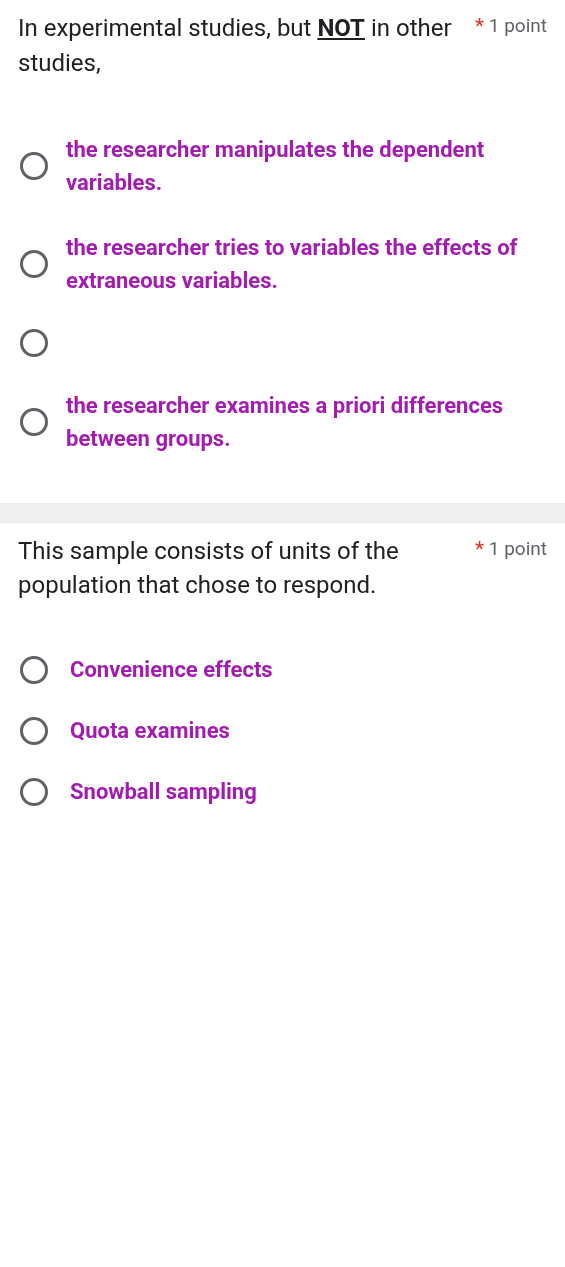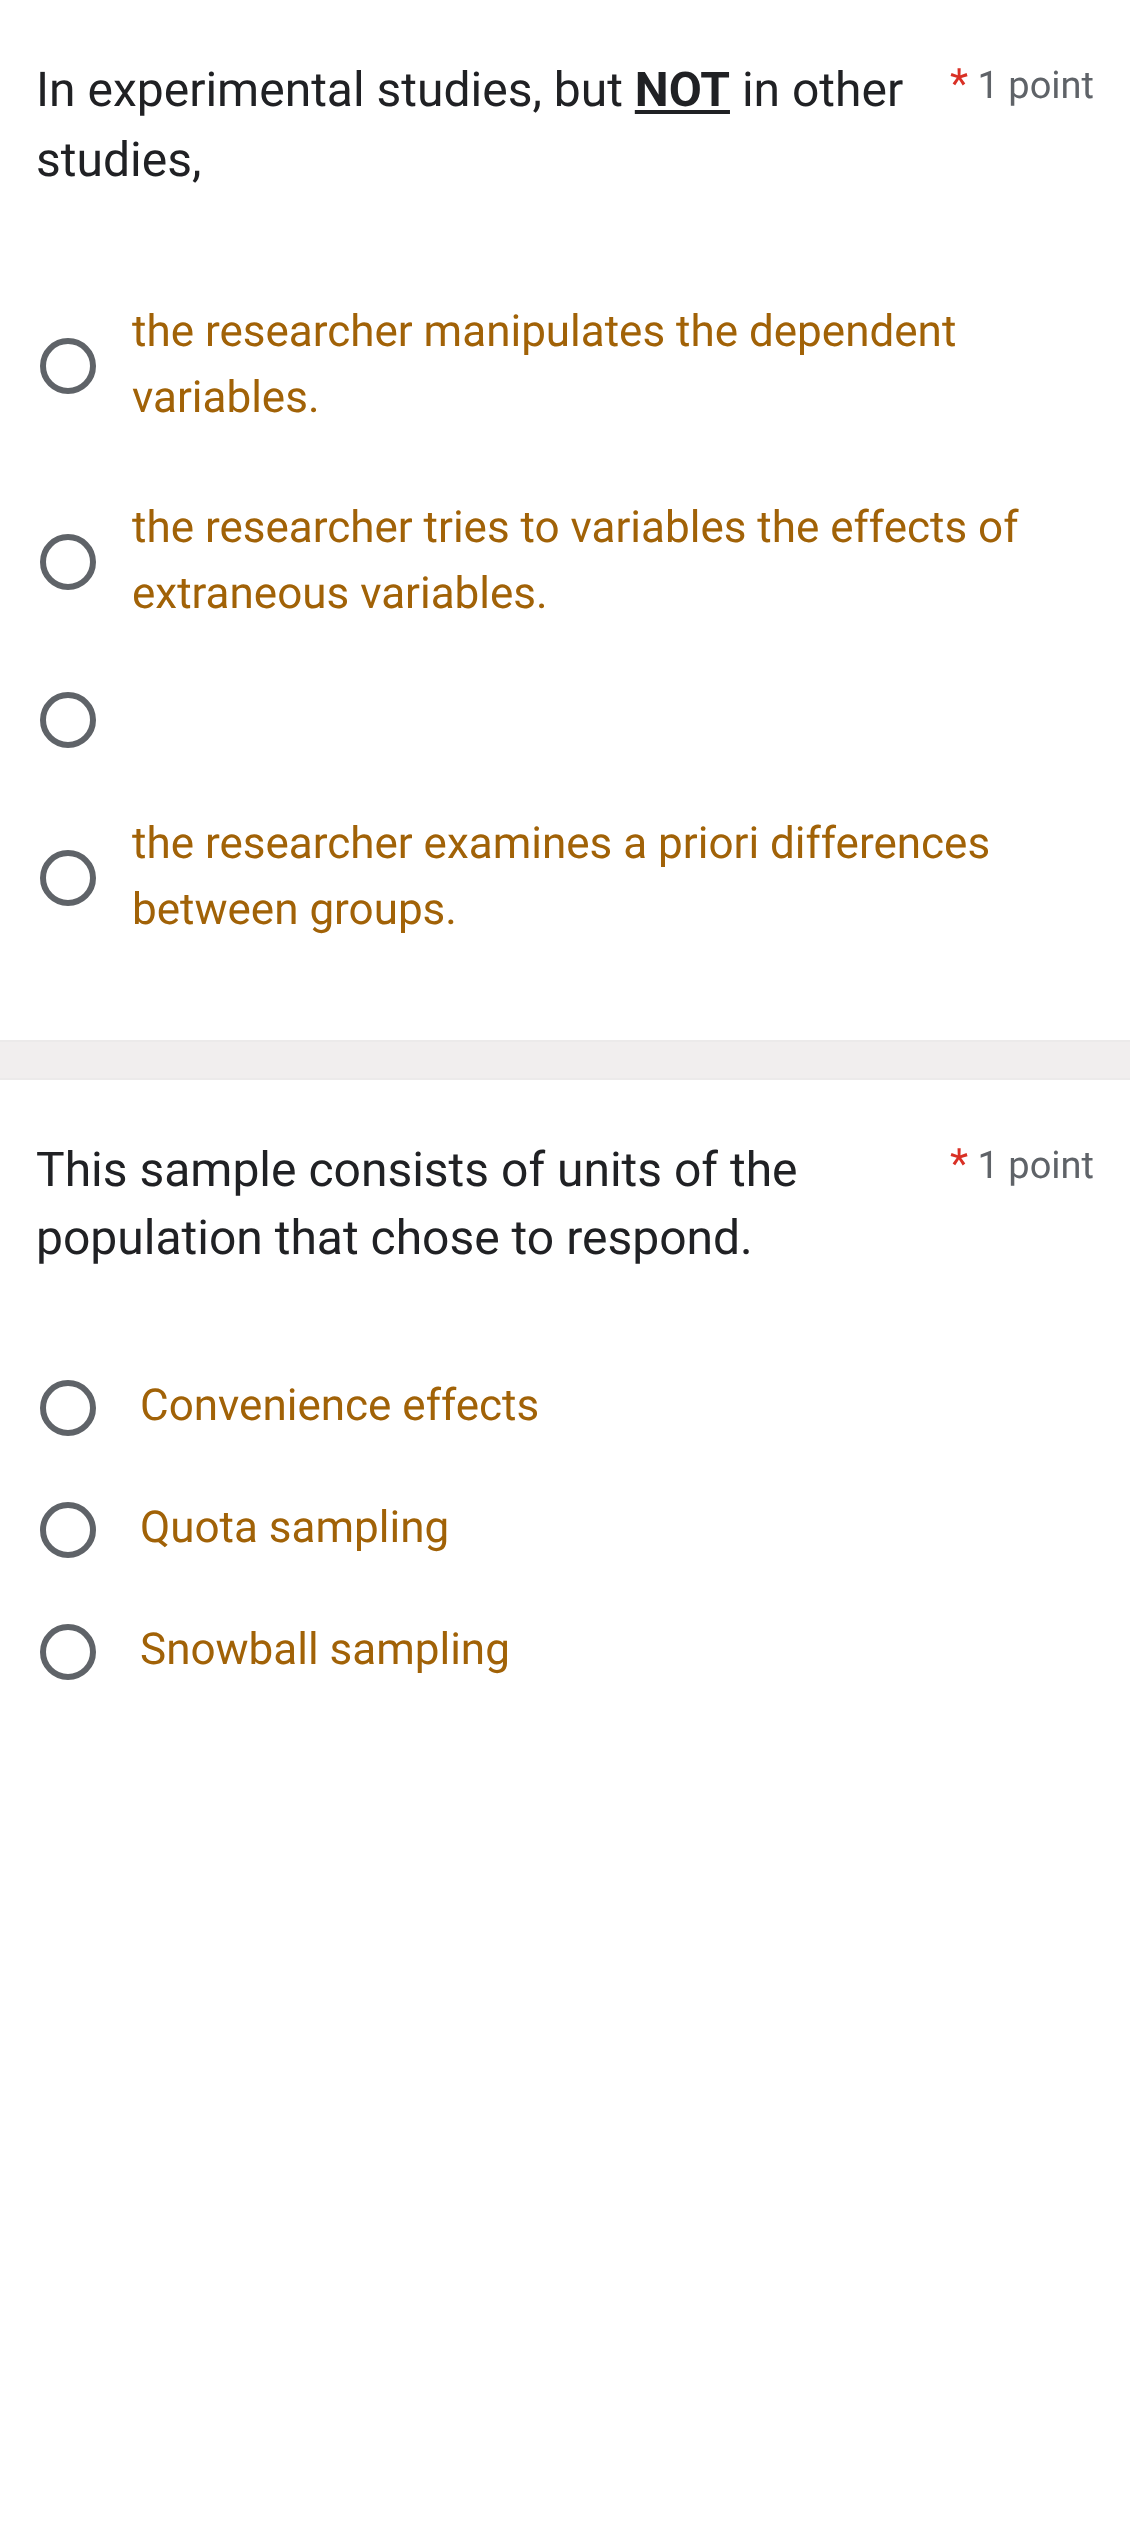--- a/index.html
+++ b/index.html
@@ -4,21 +4,21 @@
 <style>
   * { box-sizing: border-box; }
   body {
     margin: 0;
     font-family: Roboto, Arial, sans-serif;
     background: #fff;
     color: #202124;
     width: 565px;
   }
   .question-block {
-    padding: 28px 18px 32px 18px;
+    padding: 11px 18px 32px 18px;
   }
   .question-header {
     display: flex;
     align-items: flex-start;
     gap: 10px;
     margin-bottom: 36px;
   }
   .question-text {
     flex: 1;
     font-size: 24px;
@@ -59,21 +59,22 @@
     height: 28px;
     min-width: 28px;
     border: 3px solid #5f6368;
     border-radius: 50%;
     background: transparent;
     cursor: pointer;
   }
   .option-label {
     font-size: 22px;
     line-height: 1.5;
-    color: #a16207;
+    color: #a21caf;
+    font-weight: bold;
   }
   .divider {
     height: 20px;
     background: #f1eeee;
     border-top: 1px solid #eceaea;
     border-bottom: 1px solid #eceaea;
   }
 </style>
 </head>
 <body>
@@ -116,19 +117,19 @@
       <span class="points-text">1 point</span>
     </div>
   </div>
 
   <div class="option-row tight">
     <div class="radio-outer"></div>
     <div class="option-label">Convenience effects</div>
   </div>
   <div class="option-row tight">
     <div class="radio-outer"></div>
-    <div class="option-label">Quota sampling</div>
+    <div class="option-label">Quota examines</div>
   </div>
   <div class="option-row tight">
     <div class="radio-outer"></div>
     <div class="option-label">Snowball sampling</div>
   </div>
 </div>
 
 </body></html>

